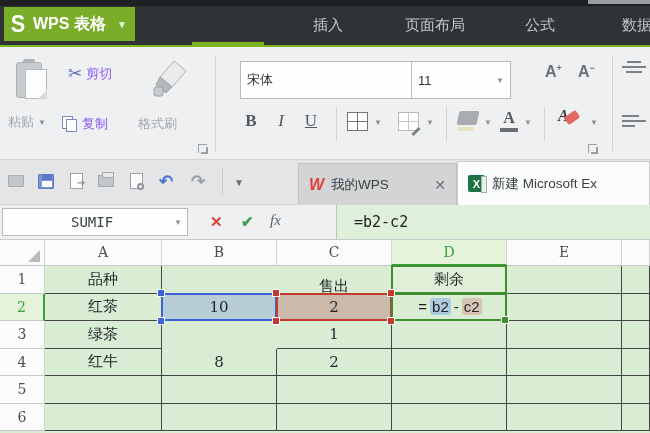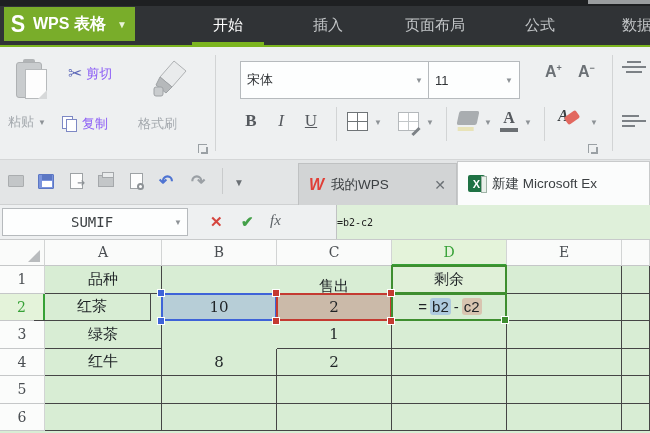--- a/index.html
+++ b/index.html
@@ -90,21 +90,21 @@
   .xls-ic:after{content:"";position:absolute;right:-2px;top:1px;width:4px;height:15px;background:#e8f0ea;border:1px solid #9fb3a6;}
 
   
   .fbar{position:absolute;left:0;top:205px;width:650px;height:35px;background:#eef0f1;border-bottom:1px solid #c8cacb;}
   .namebox{position:absolute;left:2px;top:3px;width:186px;height:28px;background:#fdfefe;border:1px solid #b6babd;display:flex;align-items:center;padding-left:7px;}
   .namebox .nm{flex:1;text-align:center;font-family:"DejaVu Sans Mono",monospace;font-size:14px;color:#3c4043;}
   .namebox .caret{margin-right:5px;}
   .fx-cancel{position:absolute;left:210px;top:8px;color:#d5453e;font-size:15px;font-weight:bold;}
   .fx-enter{position:absolute;left:241px;top:8px;color:#44a049;font-size:15px;font-weight:bold;}
   .fx-fn{position:absolute;left:270px;top:7px;color:#5c6166;font-size:15px;font-style:italic;font-family:"Liberation Serif",serif;}
-  .finput{position:absolute;left:336px;top:0;width:314px;height:34px;background:#dff0da;border-left:1px solid #c0c2c3;display:flex;align-items:center;font-family:"DejaVu Sans Mono",monospace;font-size:10px;color:#222;}
+  .finput{position:absolute;left:336px;top:0;width:314px;height:34px;background:#dff0da;border-left:1px solid #c0c2c3;display:flex;align-items:center;padding-left:17px;font-family:"DejaVu Sans Mono",monospace;font-size:15px;color:#222;}
 
   
   .sheet{position:absolute;left:0;top:240px;width:650px;height:193px;background:#d8edd4;}
   .colhdr{position:absolute;top:0;height:26px;background:#fafbfa;border-right:1px solid #d2d4d4;border-bottom:1px solid #c5c7c8;text-align:center;line-height:25px;font-family:"DejaVu Serif",serif;font-size:14px;color:#4a4e52;}
   .colhdr.active{background:#e4f3da;color:#36a136;border-bottom:2px solid #36a136;line-height:24px;}
   .rowhdr{position:absolute;left:0;width:45px;background:#fbfcfb;border-right:1px solid #d2d4d4;border-bottom:1px solid #c5c7c8;text-align:center;font-family:"DejaVu Serif",serif;font-size:14px;color:#4a4e52;display:flex;align-items:center;justify-content:center;}
   .rowhdr.active{background:#e4f3da;color:#36a136;border-right:2px solid #36a136;}
   .corner{position:absolute;left:0;top:0;width:45px;height:26px;background:#fafbfa;border-right:1px solid #d2d4d4;border-bottom:1px solid #c5c7c8;}
   .corner:after{content:"";position:absolute;right:4px;bottom:3px;width:0;height:0;border-style:solid;border-width:0 0 12px 12px;border-color:transparent transparent #b9bcbe transparent;}
   .cell{position:absolute;border-right:1px solid #454545;border-bottom:1px solid #454545;display:flex;align-items:center;justify-content:center;font-family:"DejaVu Serif",serif;font-size:15px;color:#1f2326;}
@@ -128,21 +128,20 @@
 <div class="app">
 
   <div class="titlebar">
     <div class="titlebar-topstrip"></div>
     <div class="win-edge"></div>
     <div class="logo-box">
       <span class="logo-s">S</span>
       <span class="logo-text">WPS 表格</span>
       <span class="logo-caret">▼</span>
     </div>
-    <div class="tb-tab active" style="left:193px;width:70px;">开始</div>
     <div class="tb-tab" style="left:296px;width:64px;">插入</div>
     <div class="tb-tab" style="left:508px;width:64px;">公式</div>
     <div class="tb-tab" style="left:385px;width:100px;">页面布局</div>
     <div class="tb-tab" style="left:605px;width:64px;">数据</div>
     <div class="tb-underline"></div>
   </div>
 
   <div class="ribbon">
 
     <div class="paste-icon">
@@ -175,21 +174,21 @@
     <div class="ritem" style="left:138px;top:66px;">
       <span class="rlabel dim">格式刷</span>
     </div>
     <div class="launcher" style="left:198px;top:95px;"></div>
     <div class="vsep" style="left:215px;"></div>
 
     <div class="selectbox" style="left:240px;top:12px;width:190px;">
       <span>宋体</span>
         <span class="caret">▼</span>
     </div>
-    <div class="selectbox" style="left:428px;top:12px;width:92px;">
+    <div class="selectbox" style="left:411px;top:12px;width:100px;">
       <span>11</span>
         <span class="caret">▼</span>
     </div>
     <div class="btn-a" style="left:545px;"><span>A</span><sup>+</sup></div>
     <div class="btn-a" style="left:578px;"><span>A</span><sup>−</sup></div>
 
     <div class="fmt b" style="left:238px;">B</div>
     <div class="fmt i" style="left:268px;">I</div>
     <div class="fmt u" style="left:298px;">U</div>
     <div class="vsep" style="left:336px;top:58px;height:34px;"></div>
@@ -281,21 +280,21 @@
       <div class="rowhdr active" style="top: 53.5px; height: 27.5px;">2</div>
       <div class="rowhdr" style="top: 81px; height: 27.5px;">3</div>
       <div class="rowhdr" style="top: 108.5px; height: 27.5px;">4</div>
       <div class="rowhdr" style="top: 136px; height: 27.5px;">5</div>
       <div class="rowhdr" style="top: 163.5px; height: 27.5px;">6</div>
       <div class="cell" style="left: 45px; top: 26px; width: 117px; height: 27.5px;">品种</div>
       <div class="cell" style="left: 277px; top: 26px; width: 115px; height: 42px;">售出</div>
       <div class="cell" style="left: 392px; top: 26px; width: 115px; height: 27.5px;">剩余</div>
       <div class="cell" style="left: 507px; top: 26px; width: 115px; height: 27.5px;"></div>
       <div class="cell" style="left: 622px; top: 26px; width: 28px; height: 27.5px;"></div>
-      <div class="cell" style="left: 34px; top: 53.5px; width: 117px; height: 27.5px;">红茶</div>
+      <div class="cell" style="left: 45px; top: 53.5px; width: 117px; height: 27.5px;">红茶</div>
       <div class="cell" style="left: 162px; top: 53.5px; width: 115px; height: 27.5px;">10</div>
       <div class="cell" style="left: 277px; top: 53.5px; width: 115px; height: 27.5px;">2</div>
       <div class="cell" style="left: 392px; top: 53.5px; width: 115px; height: 27.5px;"></div>
       <div class="cell" style="left: 507px; top: 53.5px; width: 115px; height: 27.5px;"></div>
       <div class="cell" style="left: 622px; top: 53.5px; width: 28px; height: 27.5px;"></div>
       <div class="cell" style="left: 45px; top: 81px; width: 117px; height: 27.5px;">绿茶</div>
       <div class="cell" style="left: 277px; top: 81px; width: 115px; height: 27.5px;">1</div>
       <div class="cell" style="left: 392px; top: 81px; width: 115px; height: 27.5px;"></div>
       <div class="cell" style="left: 507px; top: 81px; width: 115px; height: 27.5px;"></div>
       <div class="cell" style="left: 622px; top: 81px; width: 28px; height: 27.5px;"></div>

